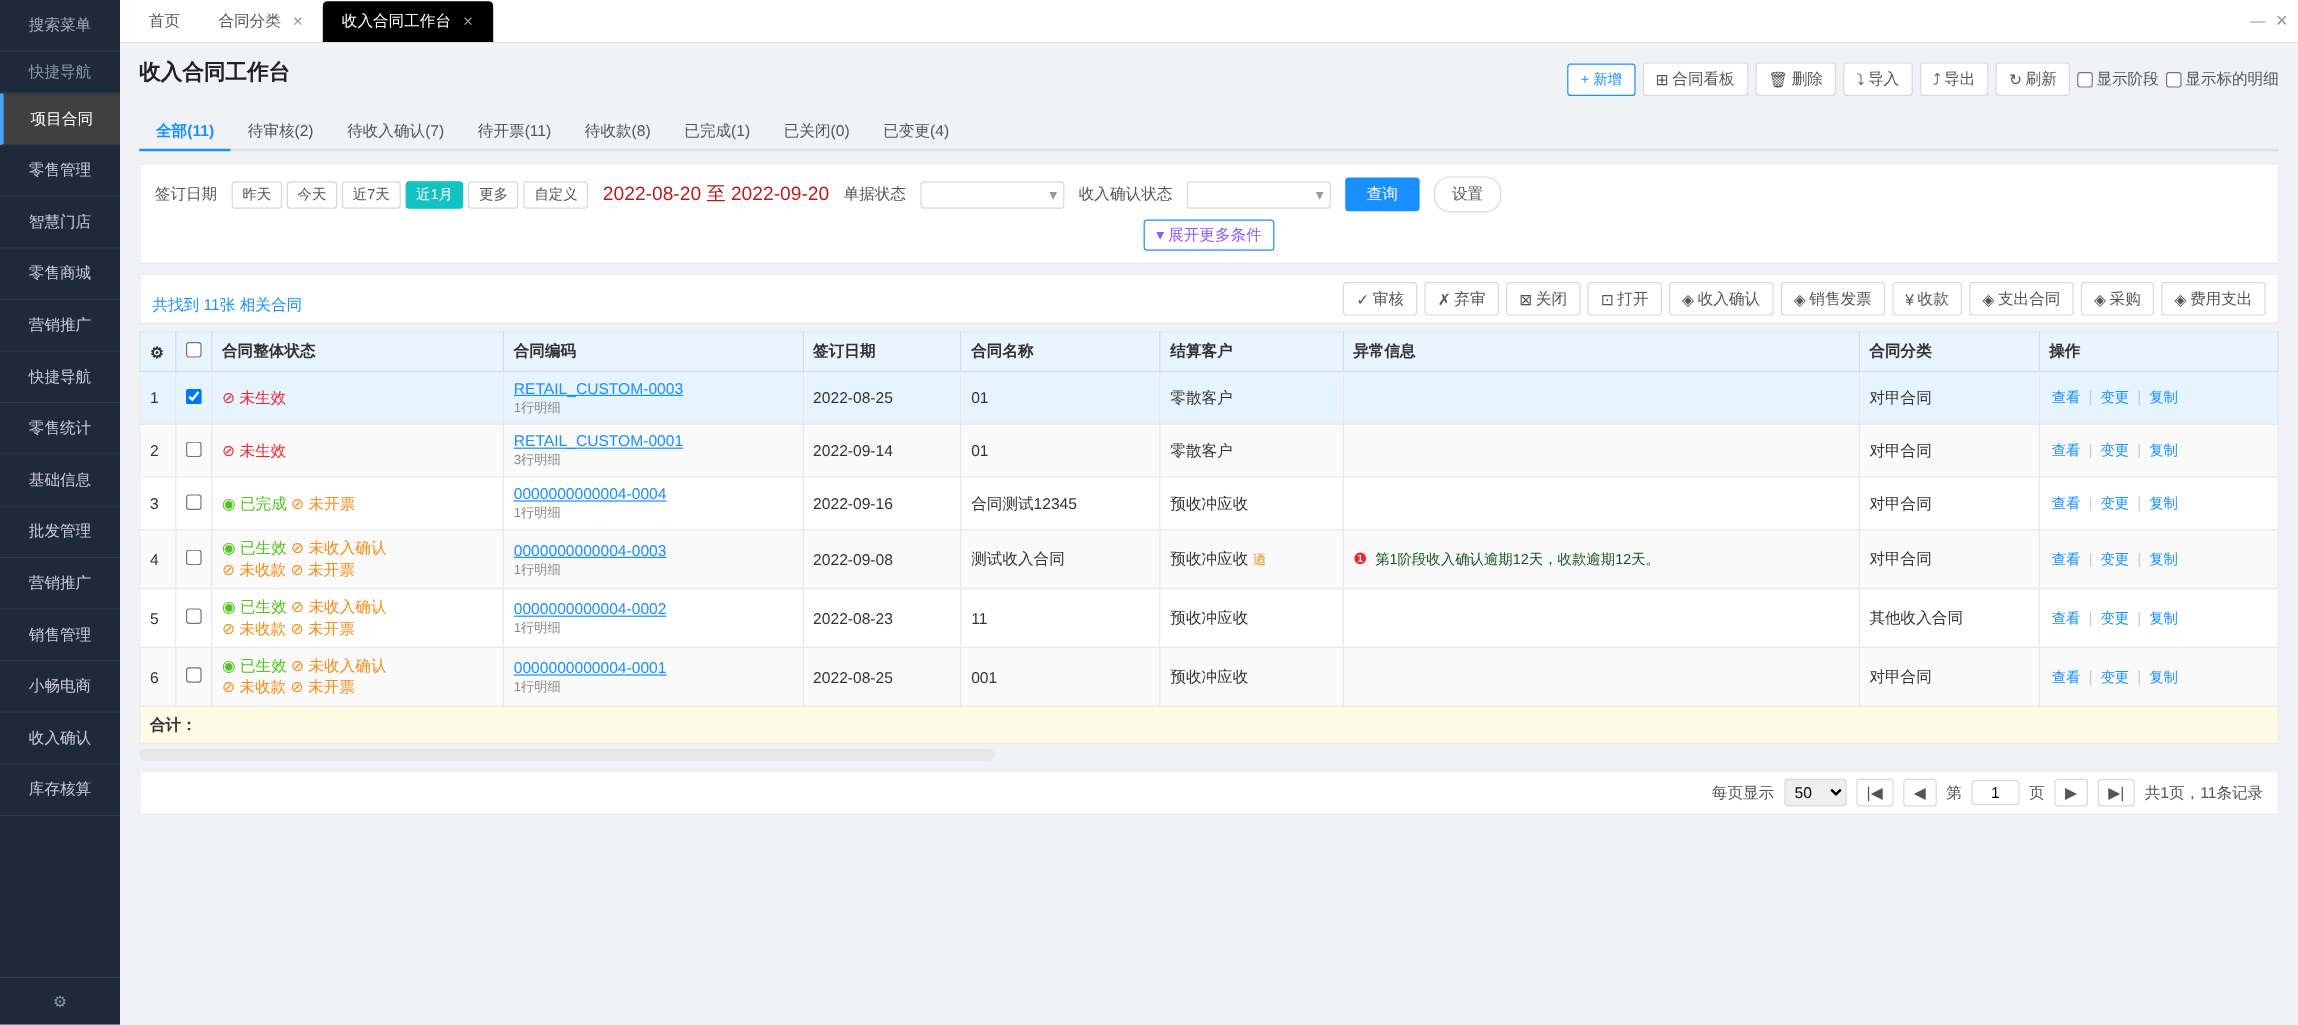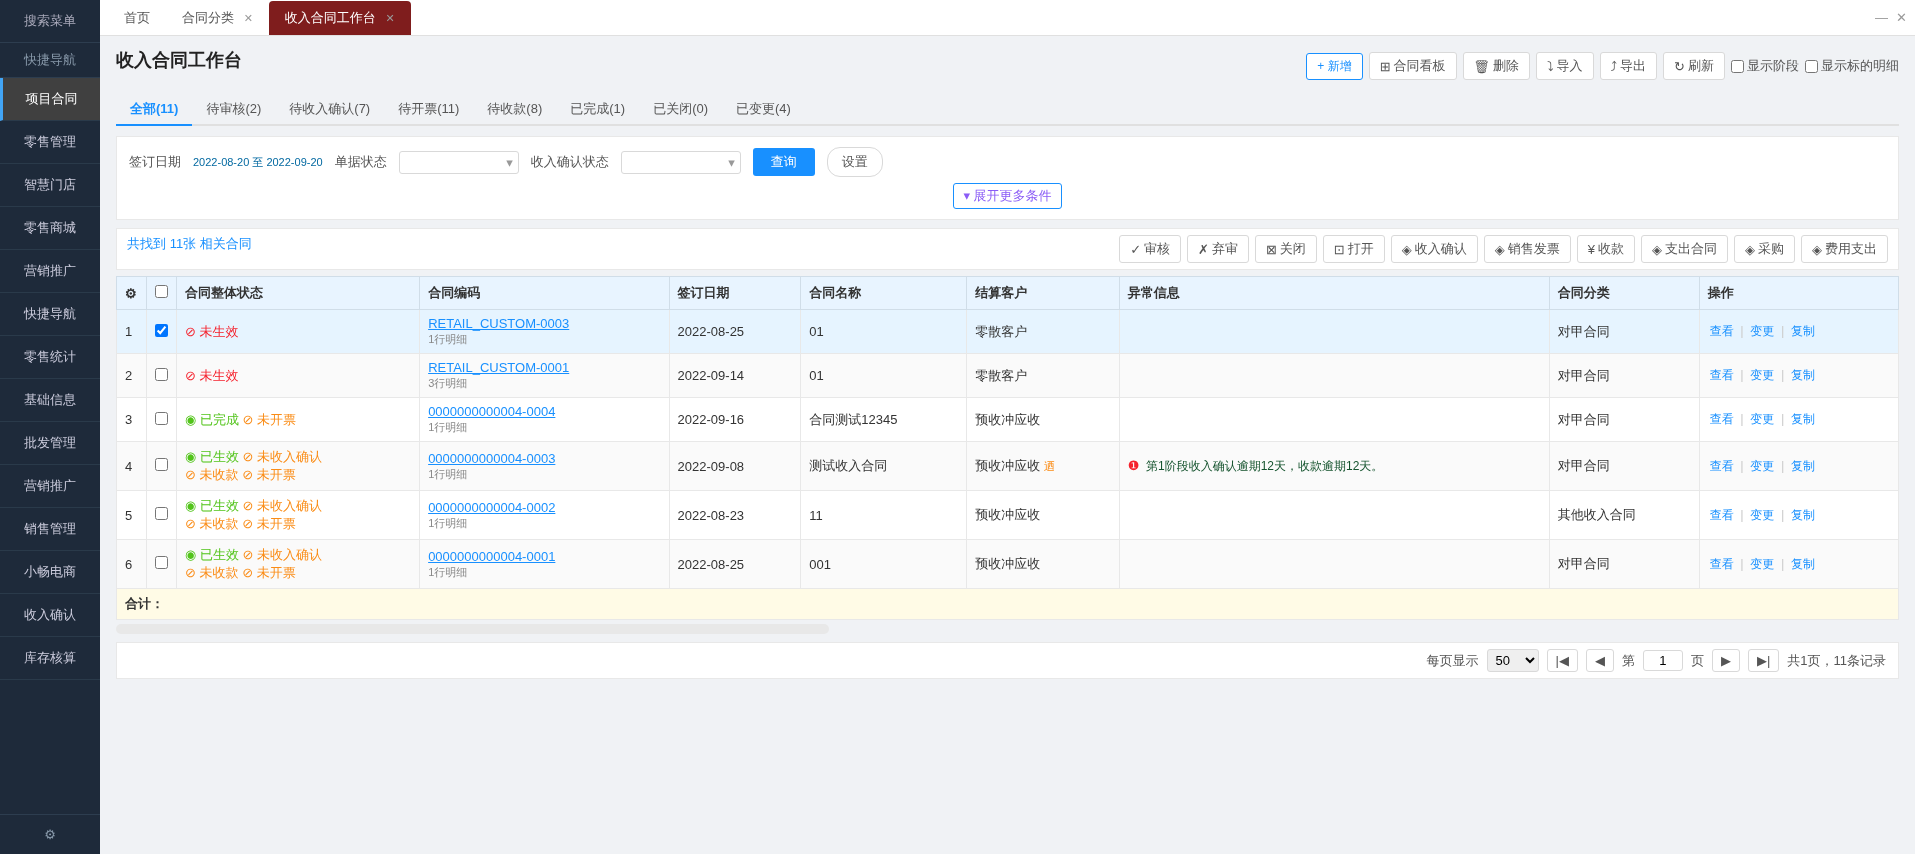--- a/index.html
+++ b/index.html
@@ -12,49 +12,49 @@
     .sidebar-item { padding: 12px 8px; color: #ccd; text-align: center; cursor: pointer; border-bottom: 1px solid #2a3a4a; }
     .sidebar-item.active { background: #404040; color: #fff; border-left: 3px solid #42a5f5; }
     .sidebar-bottom { margin-top: auto; padding: 12px 8px; color: #8899aa; text-align: center; border-top: 1px solid #2d3d4f; cursor: pointer; }
 
     
     .main { flex: 1; display: flex; flex-direction: column; overflow: hidden; }
 
     
     .tabs-bar { background: #fff; display: flex; align-items: center; border-bottom: 1px solid #e0e0e0; padding: 0 8px; height: 36px; flex-shrink: 0; }
     .tab { padding: 8px 16px; cursor: pointer; color: #555; white-space: nowrap; }
-    .tab.active { background: #7f1d1d; color: #fff; border-radius: 4px 4px 0 0; }
+    .tab.active { background: #000000; color: #fff; border-radius: 4px 4px 0 0; }
     .tab-close { margin-left: 6px; color: #999; font-size: 11px; cursor: pointer; }
     .tabs-bar-right { margin-left: auto; display: flex; gap: 8px; align-items: center; color: #999; font-size: 13px; cursor: pointer; }
 
     
     .content { flex: 1; padding: 12px 16px; overflow: auto; background: #f0f2f5; }
     .page-title { font-size: 18px; font-weight: bold; color: #222; margin-bottom: 12px; }
 
     
     .filter-tabs { display: flex; gap: 0; border-bottom: 2px solid #e0e0e0; margin-bottom: 10px; }
     .filter-tab { padding: 6px 14px; cursor: pointer; color: #555; border-bottom: 2px solid transparent; margin-bottom: -2px; }
     .filter-tab.active { color: #1890ff; border-bottom: 2px solid #1890ff; font-weight: bold; }
 
     
     .filter-row { display: flex; align-items: center; gap: 12px; margin-bottom: 6px; flex-wrap: wrap; }
     .filter-label { color: #555; white-space: nowrap; }
     .date-btns { display: flex; gap: 4px; align-items: center; }
     .date-btn { padding: 2px 8px; border: 1px solid #d9d9d9; border-radius: 3px; cursor: pointer; color: #555; background: #fff; font-size: 12px; }
     .date-btn.active { background: #13c2c2; color: #fff; border-color: #13c2c2; }
-    .date-range { color: #0369a1; font-size: 11px; }
+    .date-range { color: #b91c1c; font-size: 16px; }
     .filter-select { border: 1px solid #d9d9d9; border-radius: 3px; padding: 3px 24px 3px 8px; background: #fff; color: #555; cursor: pointer; min-width: 120px; appearance: none; position: relative; }
     .select-wrap { position: relative; display: inline-block; }
     .select-wrap::after { content: '▾'; position: absolute; right: 6px; top: 50%; transform: translateY(-50%); color: #999; pointer-events: none; }
     .query-btn { background: #1890ff; color: #fff; border: none; border-radius: 3px; padding: 5px 18px; cursor: pointer; }
     .set-btn { background: #fff; color: #555; border: 1px solid #d9d9d9; border-radius: 13px; padding: 5px 14px; cursor: pointer; }
     .expand-btn { color: #8b5cf6; cursor: pointer; font-size: 12px; border: 1px solid #1890ff; border-radius: 3px; padding: 3px 10px; background: #fff; }
 
     
-    .toolbar { display: flex; align-items: flex-start; gap: 6px; margin-bottom: 8px; flex-wrap: wrap; }
+    .toolbar { display: flex; align-items: flex-end; gap: 6px; margin-bottom: 8px; flex-wrap: wrap; }
     .toolbar-btn { display: flex; align-items: center; gap: 3px; padding: 4px 10px; border: 1px solid #d9d9d9; border-radius: 3px; background: #fff; cursor: pointer; color: #555; font-size: 12px; white-space: nowrap; }
     .toolbar-count { color: #333; font-size: 13px; }
     .toolbar-count span { color: #1890ff; }
     .hdr-btn { display: flex; align-items: center; gap: 3px; padding: 4px 10px; border: 1px solid #d9d9d9; border-radius: 3px; background: #fff; cursor: pointer; color: #555; font-size: 12px; white-space: nowrap; }
     .hdr-btn.primary { background: #fff; color: #1890ff; border-color: #1890ff; }
     .checkbox-label { display: flex; align-items: center; gap: 3px; color: #555; font-size: 12px; cursor: pointer; }
 
     
     .data-table { width: 100%; border-collapse: collapse; background: #fff; font-size: 12px; }
     .data-table th { background: #e8f4ff; color: #333; padding: 7px 8px; border: 1px solid #d0dde8; text-align: left; white-space: nowrap; }
@@ -173,20 +173,28 @@
       <div class="filter-tab">待开票(11)</div>
       <div class="filter-tab">待收款(8)</div>
       <div class="filter-tab">已完成(1)</div>
       <div class="filter-tab">已关闭(0)</div>
       <div class="filter-tab">已变更(4)</div>
     </div>
 
     <div style="background:#fff; padding:10px 12px; border:1px solid #e8e8e8; margin-bottom:8px;">
       <div class="filter-row">
         <span class="filter-label">签订日期</span>
+        <div class="date-btns">
+          <button class="date-btn">昨天</button>
+          <button class="date-btn">今天</button>
+          <button class="date-btn">近7天</button>
+          <button class="date-btn active">近1月</button>
+          <button class="date-btn">更多</button>
+          <button class="date-btn">自定义</button>
+        </div>
         <span class="date-range">2022-08-20 至 2022-09-20</span>
 
         <span class="filter-label">单据状态</span>
         <div class="select-wrap">
           <select class="filter-select">
             <option></option>
           </select>
         </div>
 
         <span class="filter-label">收入确认状态</span>

